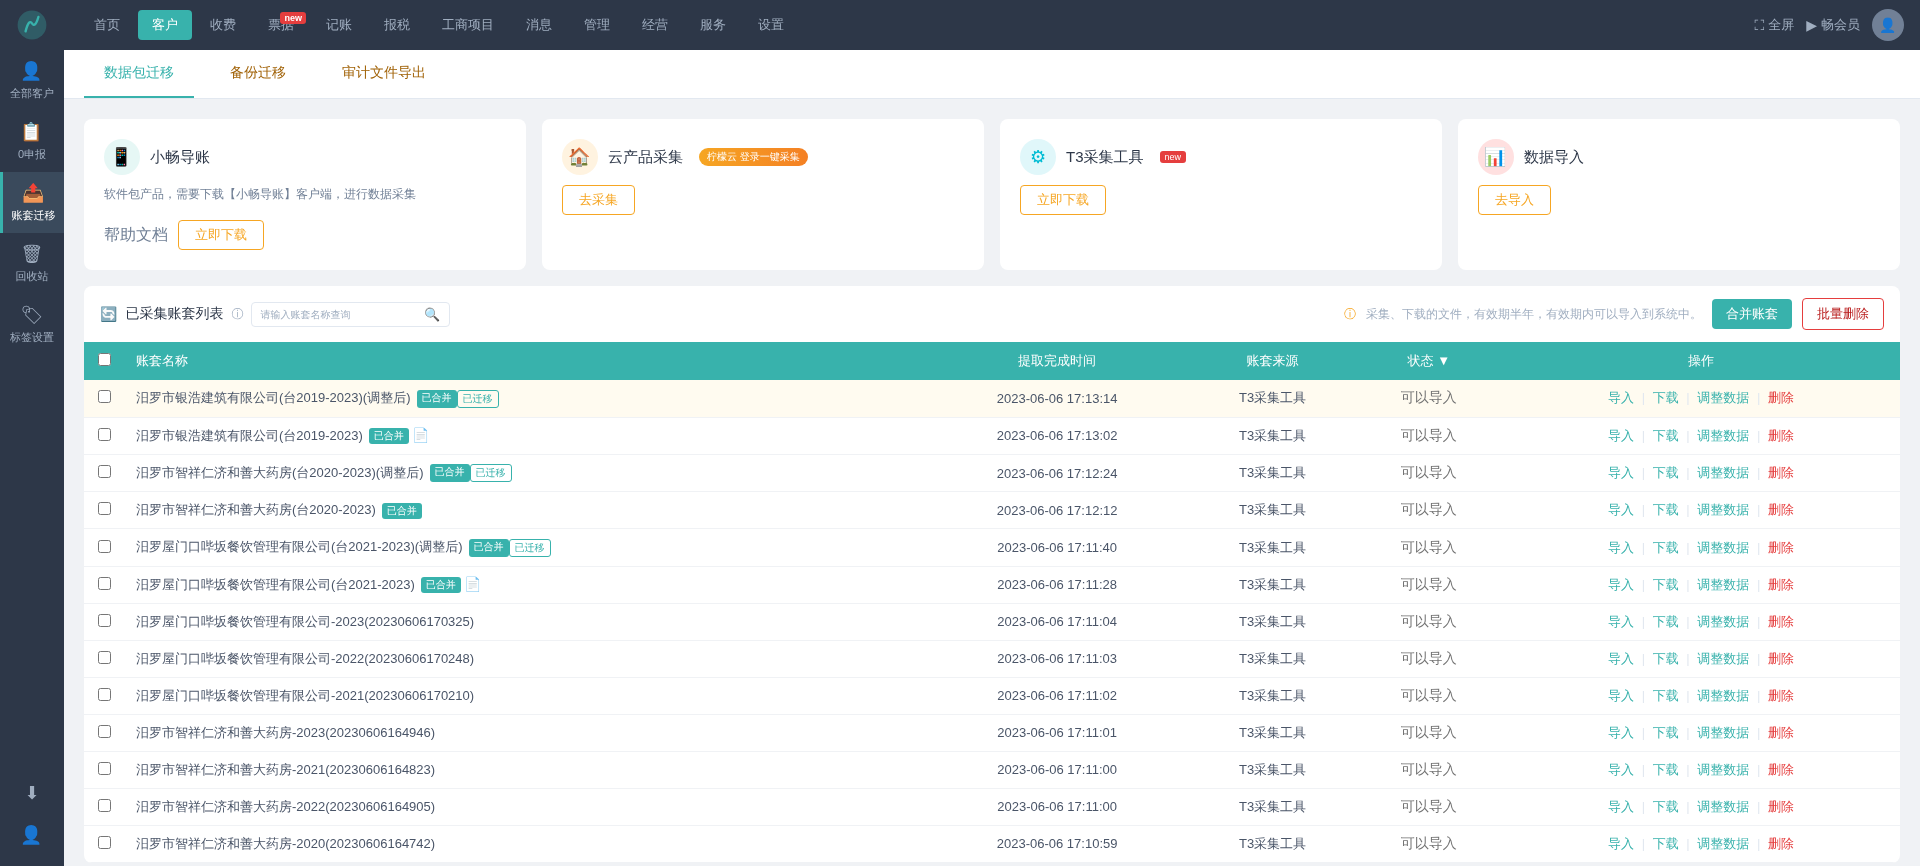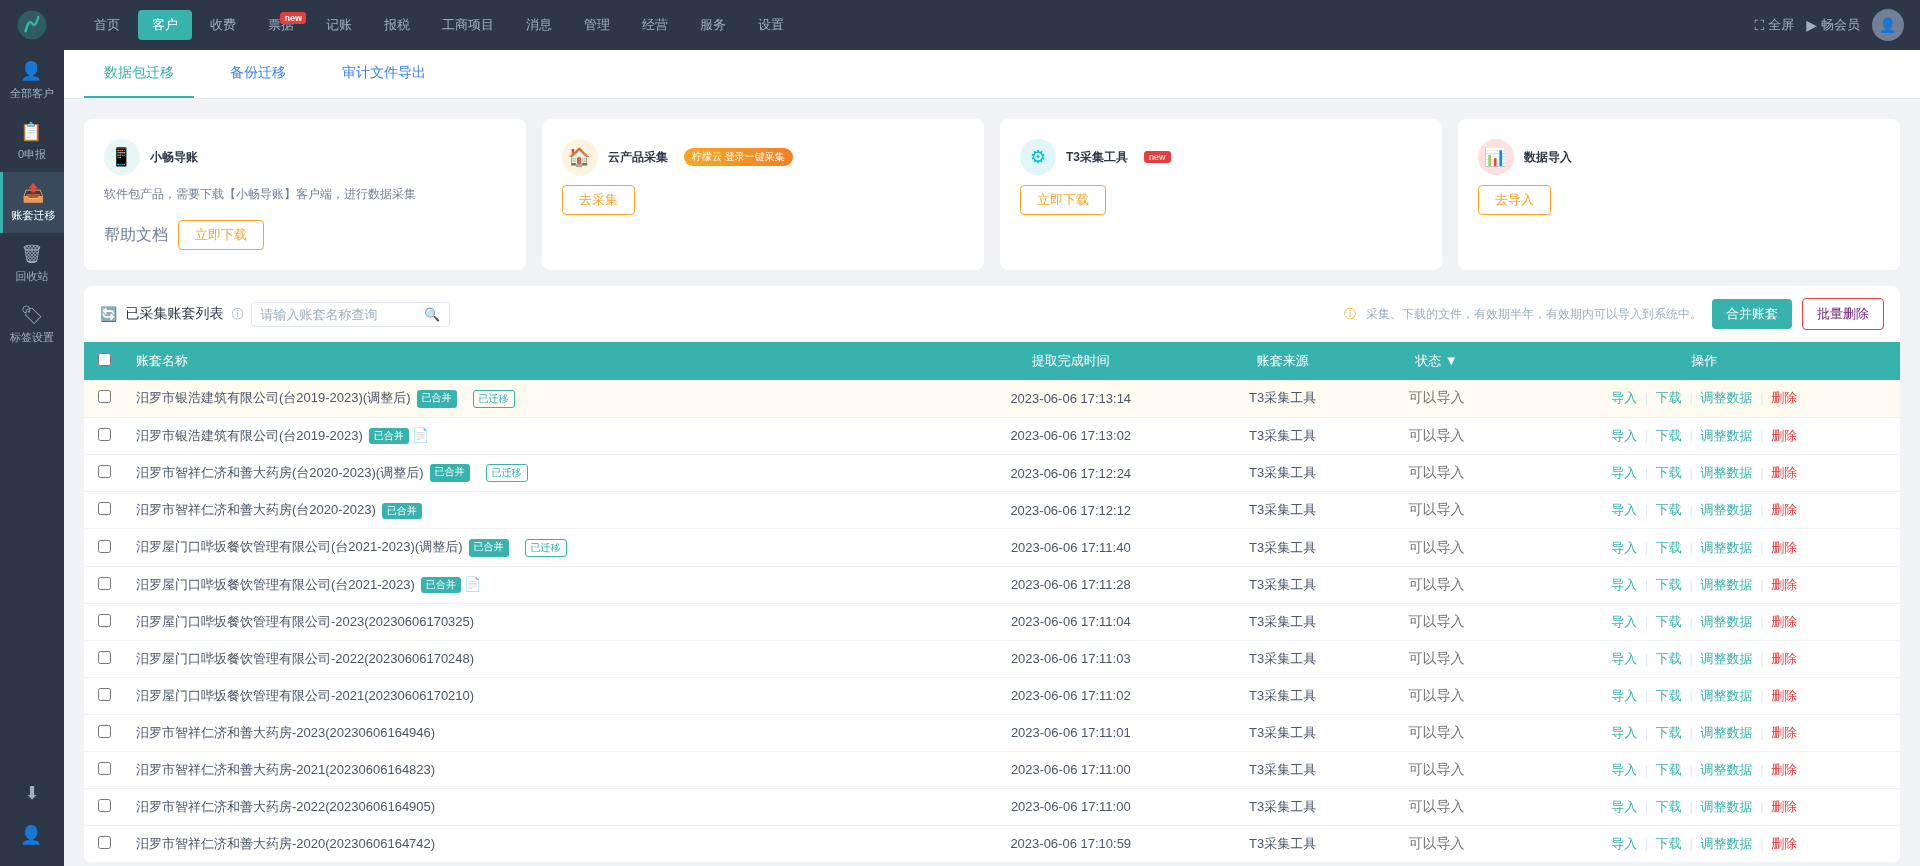--- a/index.html
+++ b/index.html
@@ -118,21 +118,21 @@
       background: #fff;
       padding: 0 20px;
       border-bottom: 1px solid #e2e8f0;
       display: flex;
       gap: 16px;
     }
     .sub-tab {
       padding: 14px 20px;
       cursor: pointer;
       font-size: 14px;
-      color: #3b82f6;
+      color: #a16207;
       border-bottom: 2px solid transparent;
       white-space: nowrap;
     }
     .sub-tab.active {
       color: #38b2ac;
       border-bottom: 2px solid #38b2ac;
       font-weight: 500;
     }
 
     
@@ -159,22 +159,22 @@
       width: 36px; height: 36px;
       border-radius: 50%;
       display: flex; align-items: center; justify-content: center;
       font-size: 18px;
     }
     .card-icon.green { background: #e6f7f5; color: #38b2ac; }
     .card-icon.orange { background: #fff3e0; color: #f6a623; }
     .card-icon.teal { background: #e0f7fa; color: #00bcd4; }
     .card-icon.red { background: #ffe0e0; color: #e53e3e; }
     .card-title {
-      font-size: 12px;
-      font-weight: bold;
+      font-size: 15px;
+      font-weight: normal;
       color: #2d3748;
     }
     .card-badge-new {
       background: #e53e3e;
       color: #fff;
       font-size: 9px;
       padding: 1px 5px;
       border-radius: 3px;
       margin-left: 6px;
     }
@@ -237,21 +237,21 @@
       display: flex;
       align-items: center;
       border: 1px solid #e2e8f0;
       border-radius: 4px;
       padding: 4px 8px;
       gap: 4px;
     }
     .search-box input {
       border: none;
       outline: none;
-      font-size: 13px;
+      font-size: 10px;
       width: 160px;
       color: #4a5568;
     }
     .search-box input::placeholder { color: #a0aec0; }
     .table-toolbar-right {
       margin-left: auto;
       display: flex;
       align-items: center;
       gap: 10px;
     }
@@ -259,21 +259,21 @@
       background: #38b2ac;
       color: #fff;
       border: none;
       padding: 6px 14px;
       border-radius: 4px;
       cursor: pointer;
       font-size: 13px;
     }
     .btn-danger-outline {
       background: #fff;
-      color: #701a75;
+      color: #b91c1c;
       border: 1px solid #e53e3e;
       padding: 6px 14px;
       border-radius: 4px;
       cursor: pointer;
       font-size: 13px;
     }
 
     
     .data-table { width: 100%; border-collapse: collapse; }
     .data-table thead tr {
@@ -297,21 +297,21 @@
     .data-table tbody td {
       padding: 9px 12px;
       font-size: 13px;
       color: #4a5568;
       text-align: center;
     }
     .data-table tbody td:nth-child(2) { text-align: left; }
     .row-checkbox { cursor: pointer; }
     .name-badges {
       display: inline-flex;
-      gap: 16px;
+      gap: 0;
       margin-left: 6px;
       vertical-align: middle;
     }
     .badge-green {
       background: #38b2ac;
       color: #fff;
       font-size: 10px;
       padding: 1px 5px;
       border-radius: 3px;
     }

